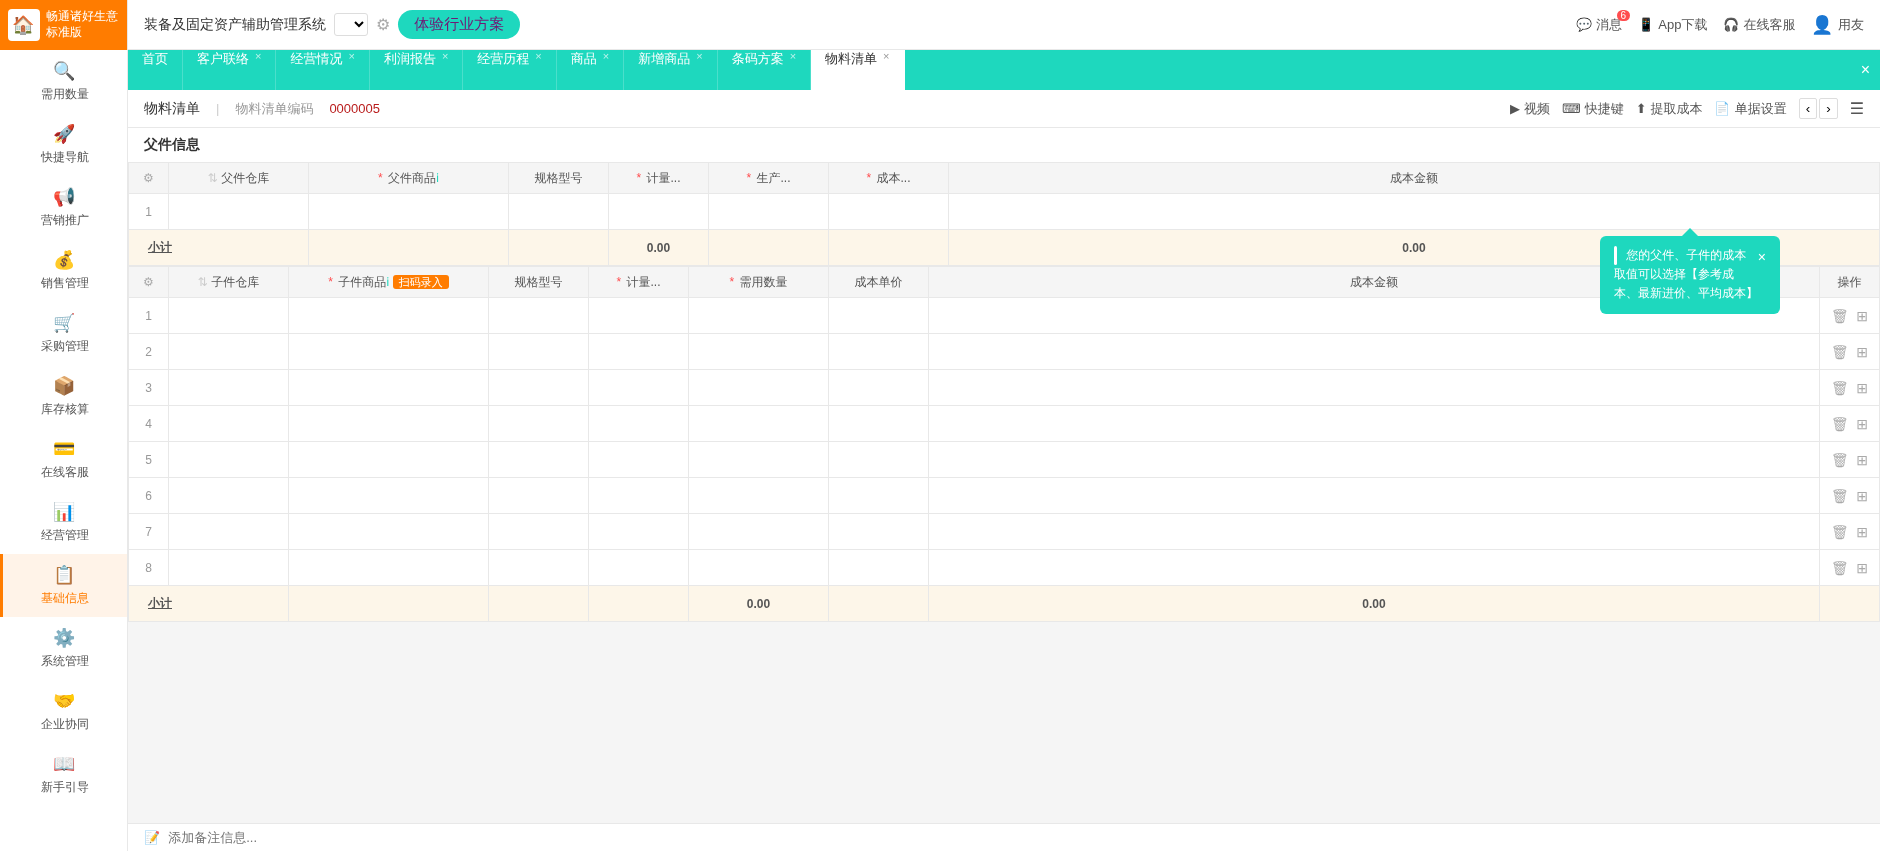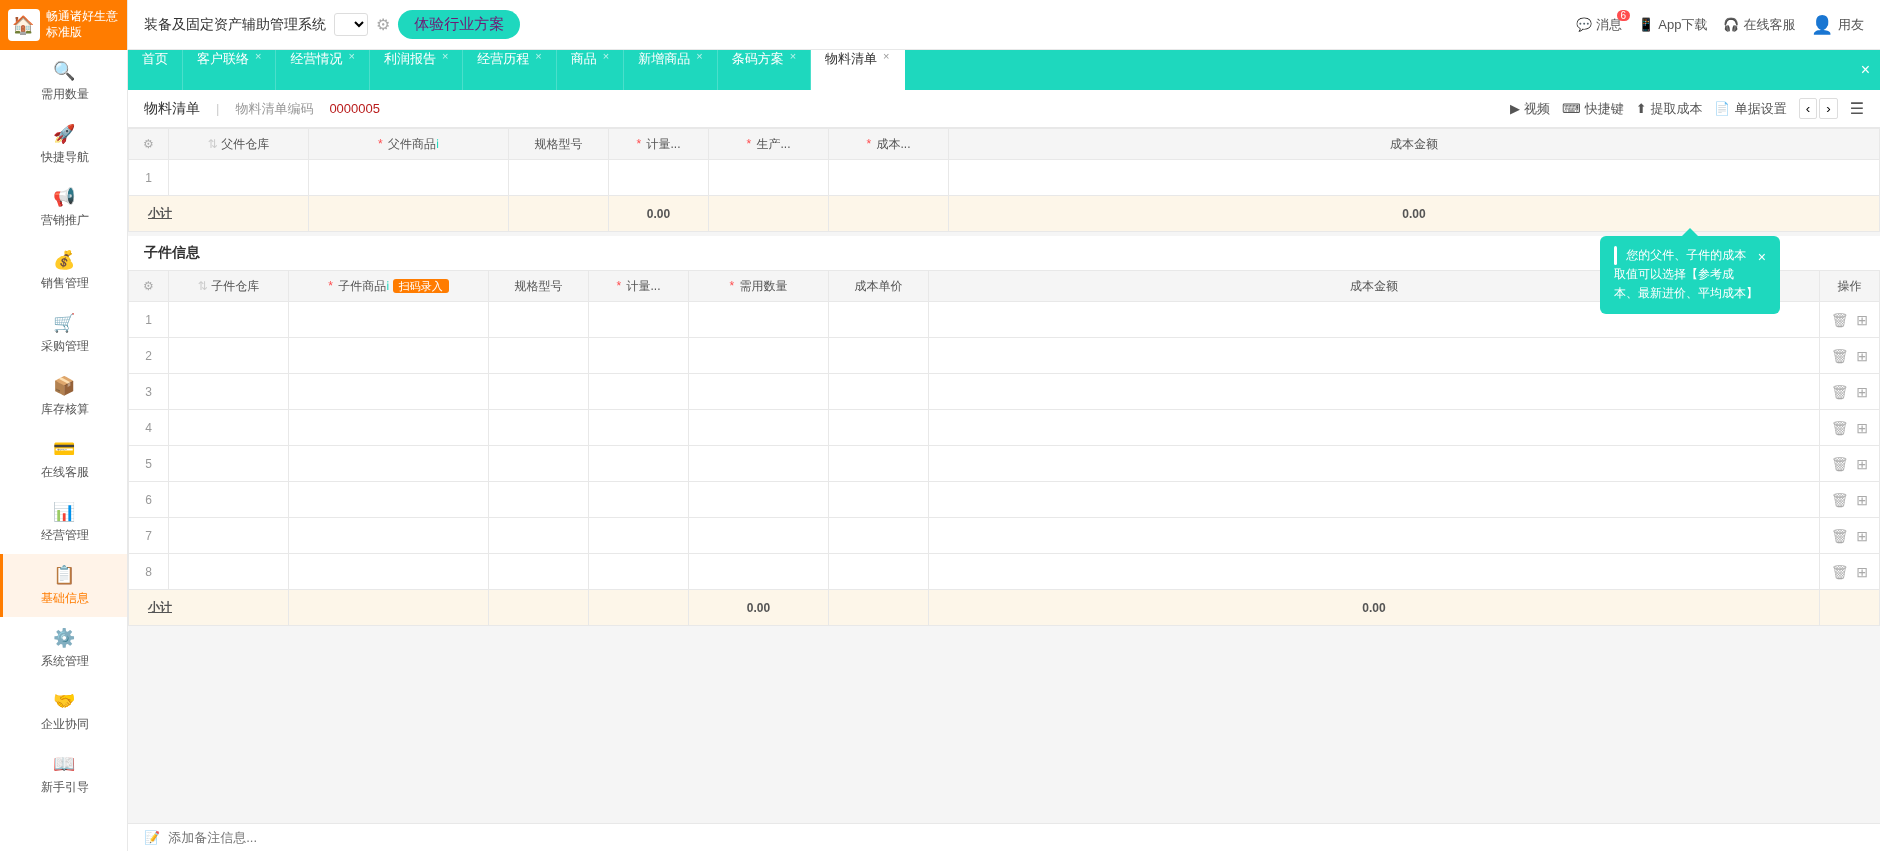--- a/index.html
+++ b/index.html
@@ -463,20 +463,21 @@
     </div>
 
     <div class="content-scroll" style="position:relative;">
 
       <div class="tooltip-popup">
         <span class="tooltip-close">×</span>
         <span style="display:inline-block;width:3px;background:#fff;margin-right:6px;border-radius:2px;">&nbsp;</span>
         <span>您的父件、子件的成本取值可以选择【参考成本、最新进价、平均成本】</span>
       </div>
 
+      <div class="section-title">父件信息</div>
       <div class="table-container">
         <table>
           <thead>
             <tr>
               <th style="width:40px;"><span class="th-settings">⚙</span></th>
               <th style="width:140px;">
                 <span style="color:#ccc;">⇅</span>
                 父件仓库
               </th>
               <th style="width:200px;">
@@ -516,21 +517,20 @@
               <td class="td-subtotal"></td>
               <td class="td-subtotal td-value">0.00</td>
               <td class="td-subtotal"></td>
               <td class="td-subtotal"></td>
               <td class="td-subtotal td-value">0.00</td>
             </tr>
           </tbody>
         </table>
       </div>
 
-      <div class="section-title" style="margin-top:4px;">子件信息</div>
       <div class="table-container">
         <table>
           <thead>
             <tr>
               <th style="width:40px;"><span class="th-settings">⚙</span></th>
               <th style="width:120px;text-align:center;">
                 <span style="color:#ccc;">⇅</span>
                 子件仓库
               </th>
               <th style="width:200px;">

